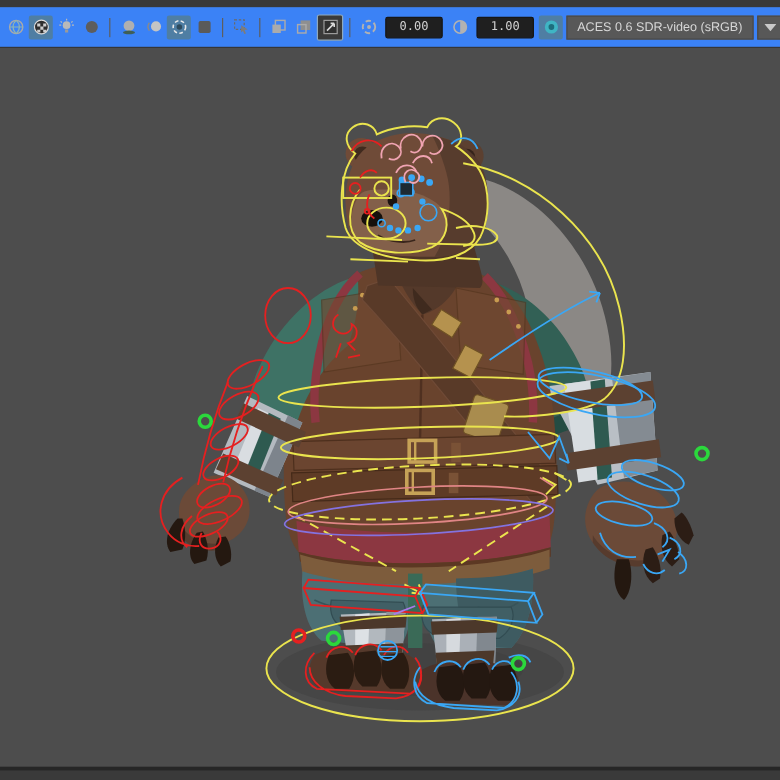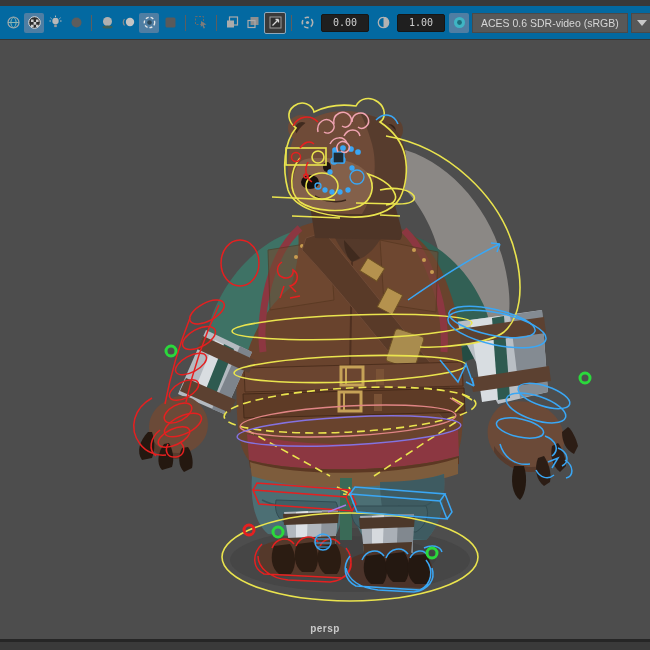--- a/index.html
+++ b/index.html
@@ -1,19 +1,19 @@
 <!DOCTYPE html>
 <html><head>
 <meta charset="utf-8">
 <style>
   html,body{margin:0;padding:0;}
   body{width:650px;height:650px;overflow:hidden;background:#4d4d4d;font-family:"Liberation Sans",sans-serif;position:relative;}
   
   .top-strip{position:absolute;top:0;left:0;width:650px;height:6px;background:#393939;z-index:30;}
-  .toolbar{position:absolute;top:6px;left:0;width:650px;height:34px;background:#0369a1;border-bottom:1px solid #363636;
+  .toolbar{position:absolute;top:6px;left:0;width:650px;height:34px;background:#3b82f6;border-bottom:1px solid #363636;
            display:flex;align-items:center;padding:0 3px;box-sizing:border-box;z-index:30;gap:1px;}
   .tbtn{width:20px;height:20px;display:flex;align-items:center;justify-content:center;border-radius:2px;flex:0 0 auto;}
   .tbtn.active{background:#4f7ea3;}
   .tbtn.boxed{border:1px solid #8fa9bd;background:#3a3a3a;}
   .sep{width:1px;height:16px;background:#5e5e5e;margin:0 4px;flex:0 0 auto;}
   .field{width:46px;height:16px;background:#1f1f1f;border:1px solid #161616;border-radius:2px;color:#d0d0d0;
          font-family:"DejaVu Sans Mono",monospace;font-size:10px;text-align:center;padding:0;margin:0 3px;flex:0 0 auto;}
   .dropdown{height:18px;background:#585858;border:1px solid #4a4a4a;color:#d6d6d6;font-size:10.5px;display:flex;
             align-items:center;padding:0 8px;min-width:118px;margin-left:2px;flex:0 0 auto;}
   .drop-arrow{width:20px;height:18px;background:#585858;border:1px solid #4a4a4a;display:flex;align-items:center;
@@ -253,21 +253,20 @@
   </g>
 
   <g stroke="#2bd83c" fill="none" stroke-width="3">
     <circle cx="171" cy="351" r="5"></circle>
     <circle cx="585" cy="378" r="5"></circle>
     <circle cx="278" cy="532" r="5"></circle>
     <circle cx="432" cy="553" r="5"></circle>
   </g>
 </svg>
 
-<div class="camera-label">persp</div>
 <div class="bottom-strip"></div>
 </div>
 
 <div class="top-strip"></div>
 <div class="toolbar">
 
   <div class="tbtn">
     <svg width="15" height="15" viewBox="0 0 15 15">
       <circle cx="7.5" cy="7.5" r="5.5" fill="none" stroke="#a9a9a9" stroke-width="1.2"></circle>
       <path d="M 2 7.5 H 13 M 7.5 2 C 4 5 4 10 7.5 13 M 7.5 2 C 11 5 11 10 7.5 13" stroke="#8fb5b2" stroke-width="1" fill="none"></path>

